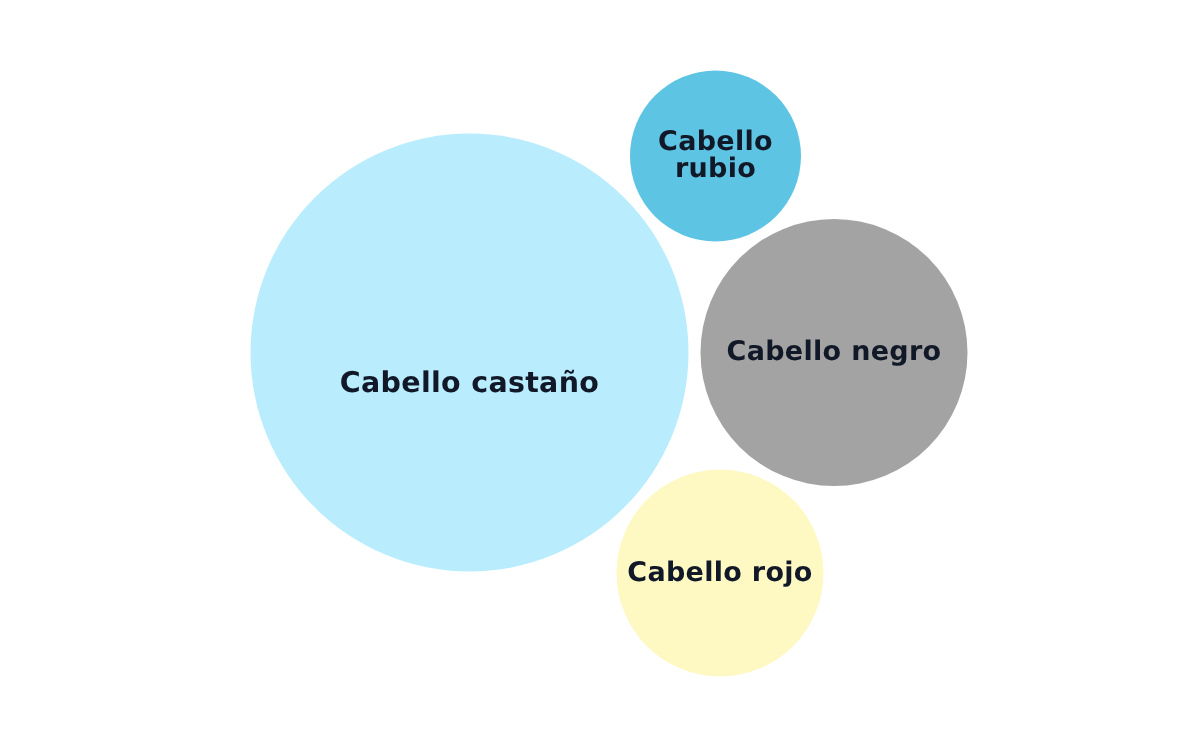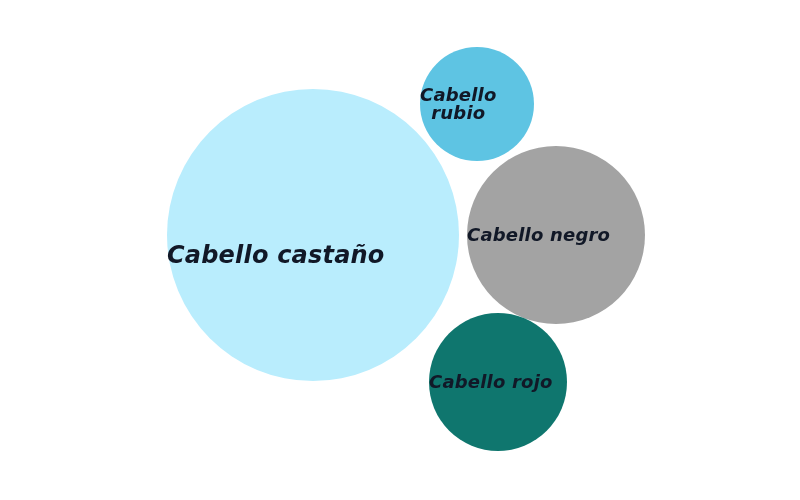--- a/index.html
+++ b/index.html
@@ -12,51 +12,50 @@
       width: 800px;
       height: 500px;
       background: #ffffff;
       overflow: hidden;
     }
     .bubble {
       position: absolute;
       border-radius: 50%;
       display: flex;
       align-items: center;
-      justify-content: flex-start;
+      justify-content: center;
       text-align: center;
       box-sizing: border-box;
-      font-style: italic;
     }
     .bubble-label {
       font-family: "DejaVu Sans", sans-serif;
       font-weight: bold;
       color: #111827;
       line-height: 1.0;
       white-space: pre-line;
       letter-spacing: 0.2px;
     }
     .b-castano {
       left: 167px; top: 89px; width: 292px; height: 292px;
       background: #b9edfd;
     }
-    .b-castano .bubble-label { font-size: 24px; margin-top: 40px; }
+    .b-castano .bubble-label { font-size: 19px; margin-top: 40px; }
     .b-rubio {
       left: 420px; top: 47px; width: 114px; height: 114px;
       background: #5ec4e3;
     }
     .b-rubio .bubble-label { font-size: 18px; }
     .b-negro {
       left: 467px; top: 146px; width: 178px; height: 178px;
       background: #a3a3a3;
     }
     .b-negro .bubble-label { font-size: 18px; }
     .b-rojo {
-      left: 429px; top: 313px; width: 138px; height: 138px;
-      background: #0f766e;
+      left: 411px; top: 313px; width: 138px; height: 138px;
+      background: #fef9c3;
     }
     .b-rojo .bubble-label { font-size: 18px; }
   </style>
 </head>
 <body>
 
 <div class="canvas">
   <div class="bubble b-castano">
     <span class="bubble-label">Cabello castaño</span>
   </div>

